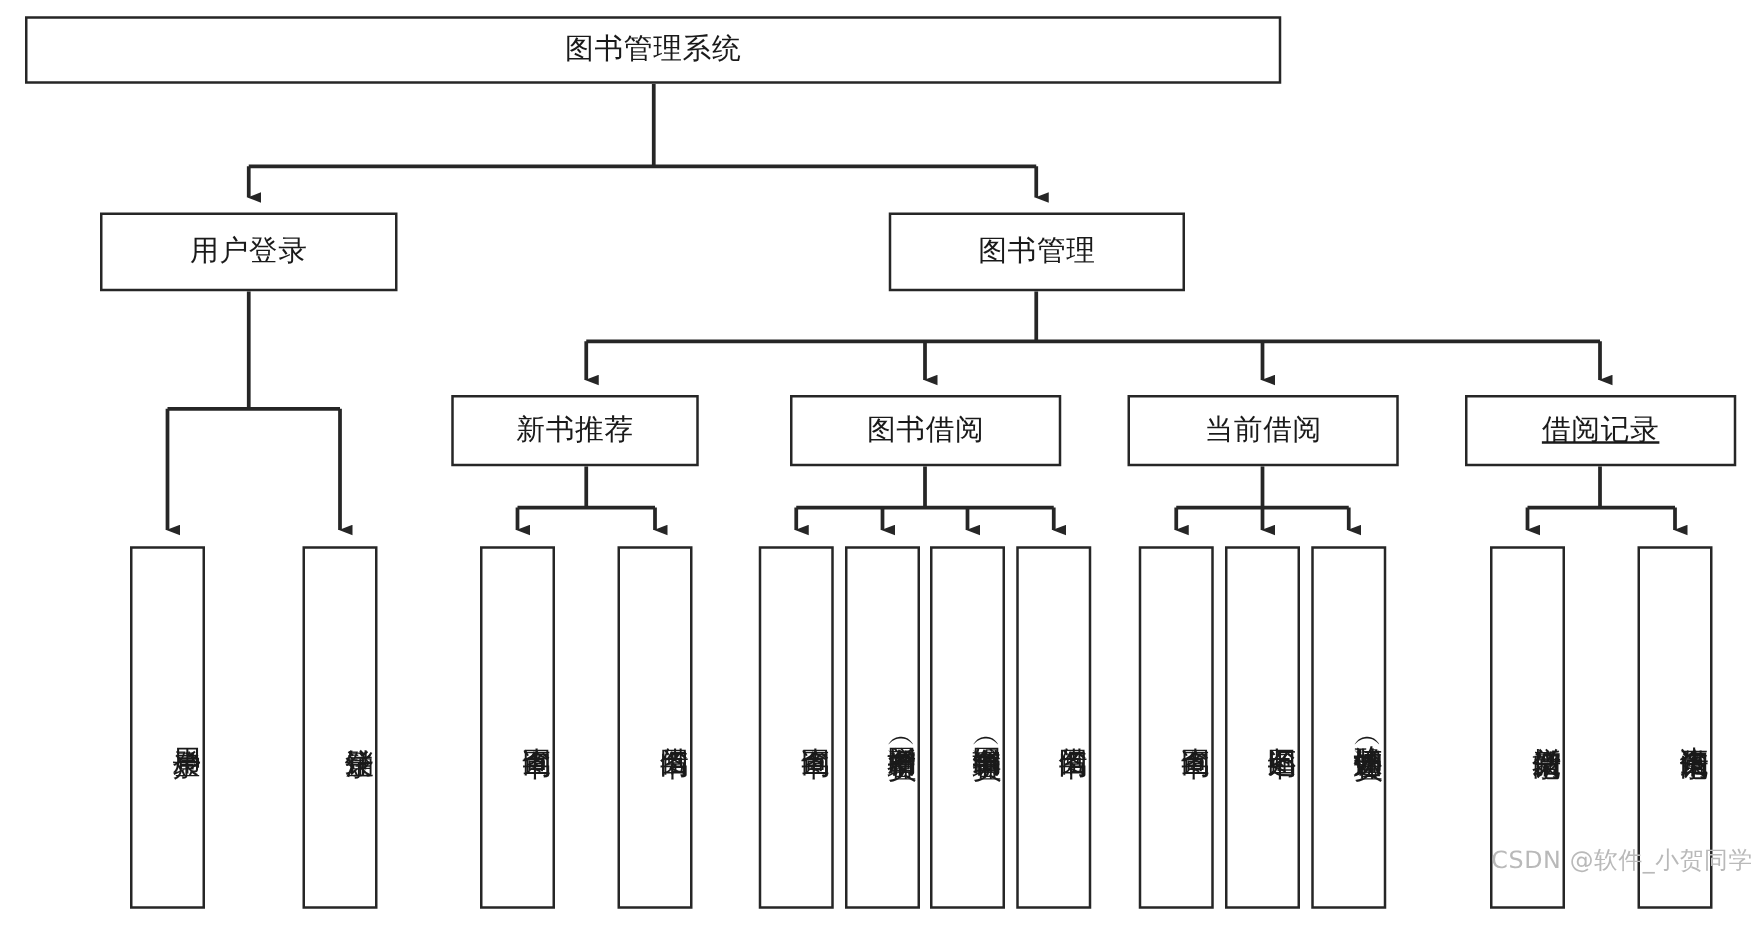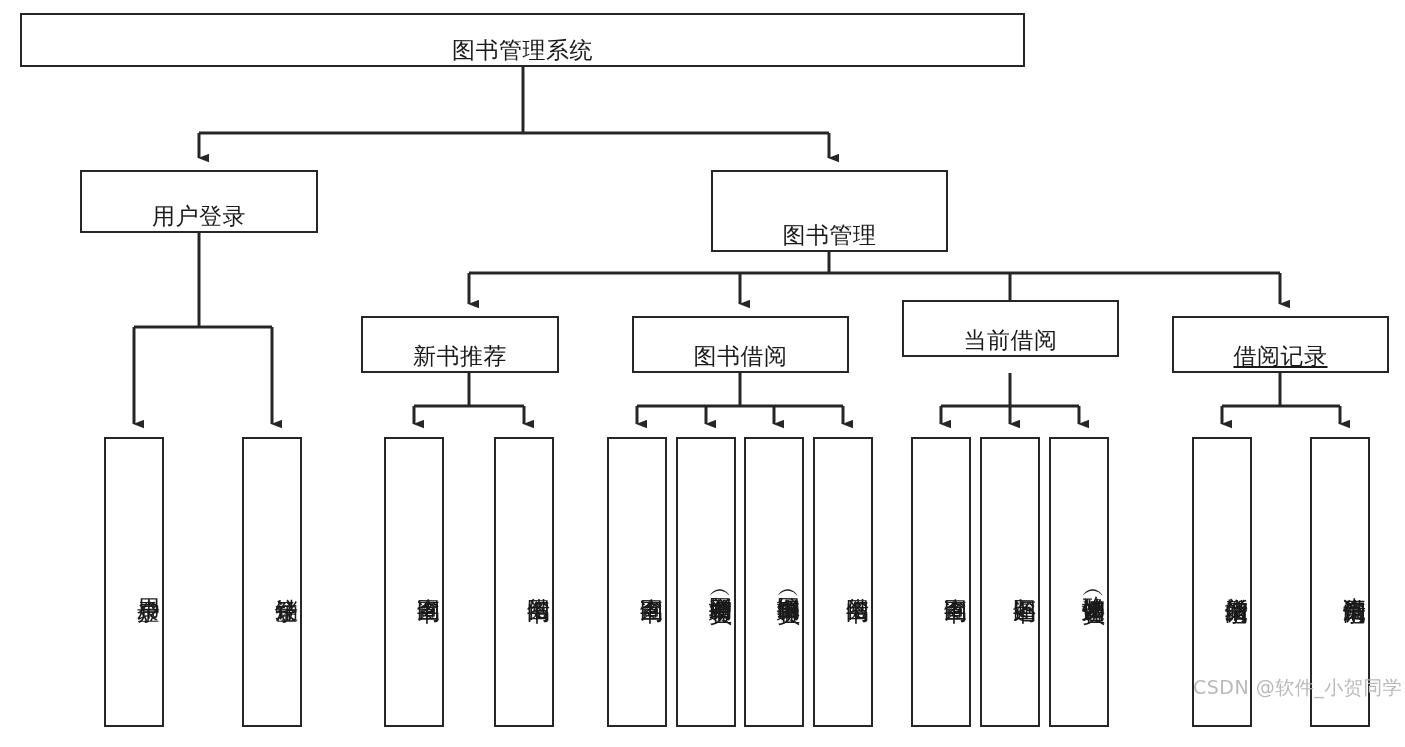--- a/index.html
+++ b/index.html
@@ -25,21 +25,21 @@
     width: 1405px;
     height: 747px;
     pointer-events: none;
   }
   .node {
     position: absolute;
     box-sizing: border-box;
     border: 2.5px solid #262626;
     background: #ffffff;
     display: flex;
-    align-items: flex-end;
+    align-items: center;
     justify-content: center;
     color: #1a1a1a;
   }
   .node.horiz {
     font-size: 23px;
     letter-spacing: 0.5px;
     line-height: 1.2;
   }
   .node.vert {
     writing-mode: vertical-rl;
@@ -121,31 +121,31 @@
     </g>
   </svg>
 
   <div class="node horiz" style="left:20px; top:13px; width:1005px; height:54px;">
     <span>图书管理系统</span>
   </div>
 
   <div class="node horiz" style="left:80px; top:170px; width:238px; height:63px;">
     <span>用户登录</span>
   </div>
-  <div class="node horiz" style="left:711px; top:170px; width:237px; height:82px;">
+  <div class="node horiz" style="left:711px; top:170px; width:237px; height:63px;">
     <span>图书管理</span>
   </div>
 
   <div class="node horiz" style="left:361px; top:316px; width:198px; height:57px;">
     <span>新书推荐</span>
   </div>
   <div class="node horiz" style="left:632px; top:316px; width:217px; height:57px;">
     <span>图书借阅</span>
   </div>
-  <div class="node horiz" style="left:902px; top:300px; width:217px; height:57px;">
+  <div class="node horiz" style="left:902px; top:316px; width:217px; height:57px;">
     <span>当前借阅</span>
   </div>
   <div class="node horiz" style="left:1172px; top:316px; width:217px; height:57px;text-decoration:underline;">
     <span>借阅记录</span>
   </div>
 
   <div class="node vert" style="left:104px; top:437px; width:60px; height:290px;">
     <span>用户登录</span>
   </div>
   <div class="node vert" style="left:242px; top:437px; width:60px; height:290px;">

